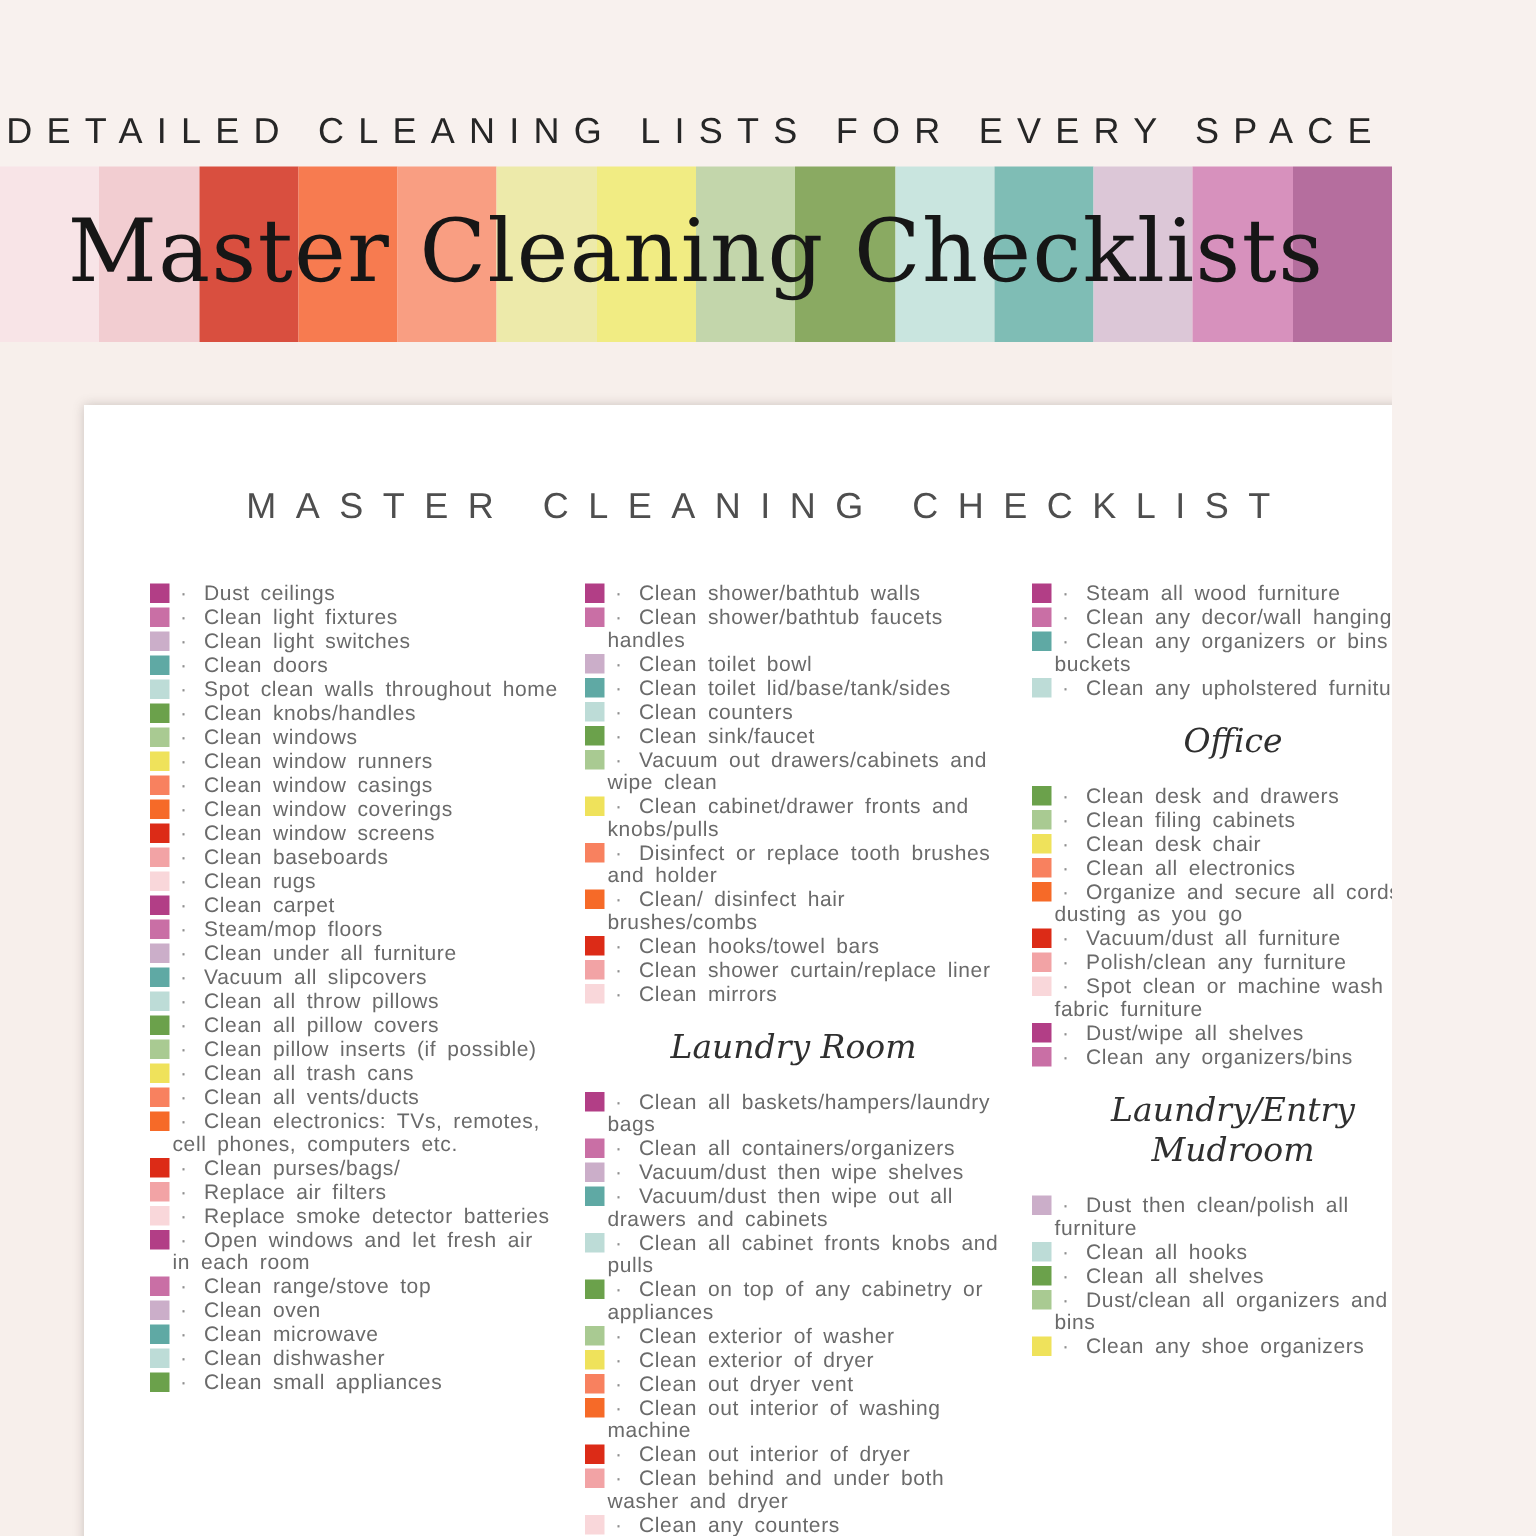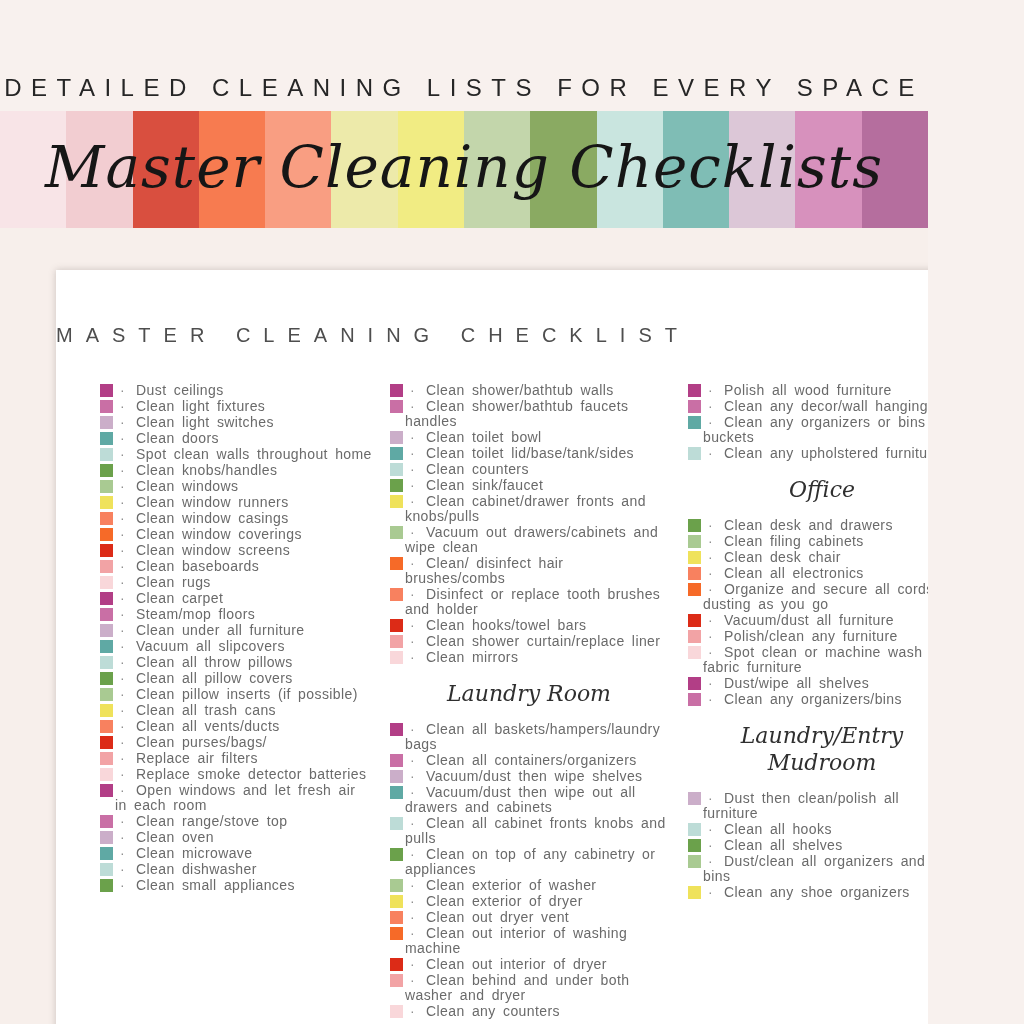--- a/index.html
+++ b/index.html
@@ -9,29 +9,29 @@
 
   
   .top-banner{height:111px;display:flex;align-items:flex-end;justify-content:center;
               padding-bottom:9px;box-sizing:border-box;background:#f8f1ee;}
   .banner-text{font-size:24px;letter-spacing:9.5px;color:#262626;white-space:nowrap;}
 
   
   .ribbon{position:relative;height:117px;display:flex;}
   .swatch{flex:1 1 0;}
   .ribbon-title{position:absolute;left:0;right:0;top:50%;transform:translateY(-54%);
-                text-align:center;font-family:"DejaVu Serif",cursive;font-style:italic;
+                text-align:center;font-family:"DejaVu Serif",cursive;
                 font-size:58px;color:#161616;letter-spacing:1px;white-space:nowrap;}
 
   
   .page-area{position:relative;height:796px;background:#f7efeb;}
   .paper{position:absolute;left:56px;top:42px;width:912px;height:860px;background:#ffffff;
          box-shadow:0 0 7px rgba(90,80,75,.28);box-sizing:border-box;overflow:hidden;}
-  .page-title{margin:54px 0 0 0;font-weight:300;
-              font-size:20px;letter-spacing:13px;color:#4e4e4e;white-space:nowrap;}
+  .page-title{margin:54px 0 0 0;text-align:center;font-weight:300;
+              font-size:24px;letter-spacing:13px;color:#4e4e4e;white-space:nowrap;}
 
   .columns{display:flex;margin-top:36px;padding-left:44px;box-sizing:border-box;}
   .col{box-sizing:border-box;}
   .col-0{width:272px;margin-right:18px;}
   .col-1{width:278px;margin-right:20px;}
   .col-2{width:268px;}
 
   .heading{font-family:"DejaVu Serif",cursive;font-style:italic;font-size:22px;
            line-height:27px;color:#2f2f2f;text-align:center;margin:15px 0 15px;
            white-space:pre-line;}
@@ -91,20 +91,21 @@
               <div class="item"><span class="sq" style="background: rgb(249, 215, 218);"></span><span class="dot">·</span><span>Clean rugs</span></div>
               <div class="item"><span class="sq" style="background: rgb(178, 62, 134);"></span><span class="dot">·</span><span>Clean carpet</span></div>
               <div class="item"><span class="sq" style="background: rgb(201, 111, 165);"></span><span class="dot">·</span><span>Steam/mop floors</span></div>
               <div class="item"><span class="sq" style="background: rgb(203, 174, 201);"></span><span class="dot">·</span><span>Clean under all furniture</span></div>
               <div class="item"><span class="sq" style="background: rgb(95, 169, 164);"></span><span class="dot">·</span><span>Vacuum all slipcovers</span></div>
               <div class="item"><span class="sq" style="background: rgb(189, 220, 215);"></span><span class="dot">·</span><span>Clean all throw pillows</span></div>
               <div class="item"><span class="sq" style="background: rgb(107, 161, 75);"></span><span class="dot">·</span><span>Clean all pillow covers</span></div>
               <div class="item"><span class="sq" style="background: rgb(169, 202, 146);"></span><span class="dot">·</span><span>Clean pillow inserts (if possible)</span></div>
               <div class="item"><span class="sq" style="background: rgb(239, 226, 91);"></span><span class="dot">·</span><span>Clean all trash cans</span></div>
               <div class="item"><span class="sq" style="background: rgb(248, 129, 95);"></span><span class="dot">·</span><span>Clean all vents/ducts</span></div>
+              <div class="item"><span class="sq" style="background: rgb(246, 106, 40);"></span><span class="dot">·</span><span>Clean electronics: TVs, remotes, cell phones, computers etc.</span></div>
               <div class="item"><span class="sq" style="background: rgb(220, 43, 23);"></span><span class="dot">·</span><span>Clean purses/bags/</span></div>
               <div class="item"><span class="sq" style="background: rgb(242, 163, 165);"></span><span class="dot">·</span><span>Replace air filters</span></div>
               <div class="item"><span class="sq" style="background: rgb(249, 215, 218);"></span><span class="dot">·</span><span>Replace smoke detector batteries</span></div>
               <div class="item"><span class="sq" style="background: rgb(178, 62, 134);"></span><span class="dot">·</span><span>Open windows and let fresh air in each room</span></div>
             </div>
             <div class="block">
               <div class="item"><span class="sq" style="background: rgb(201, 111, 165);"></span><span class="dot">·</span><span>Clean range/stove top</span></div>
               <div class="item"><span class="sq" style="background: rgb(203, 174, 201);"></span><span class="dot">·</span><span>Clean oven</span></div>
               <div class="item"><span class="sq" style="background: rgb(95, 169, 164);"></span><span class="dot">·</span><span>Clean microwave</span></div>
               <div class="item"><span class="sq" style="background: rgb(189, 220, 215);"></span><span class="dot">·</span><span>Clean dishwasher</span></div>
@@ -112,24 +113,24 @@
             </div>
           </div>
           <div class="col col-1">
             <div class="block">
               <div class="item"><span class="sq" style="background: rgb(178, 62, 134);"></span><span class="dot">·</span><span>Clean shower/bathtub walls</span></div>
               <div class="item"><span class="sq" style="background: rgb(201, 111, 165);"></span><span class="dot">·</span><span>Clean shower/bathtub faucets handles</span></div>
               <div class="item"><span class="sq" style="background: rgb(203, 174, 201);"></span><span class="dot">·</span><span>Clean toilet bowl</span></div>
               <div class="item"><span class="sq" style="background: rgb(95, 169, 164);"></span><span class="dot">·</span><span>Clean toilet lid/base/tank/sides</span></div>
               <div class="item"><span class="sq" style="background: rgb(189, 220, 215);"></span><span class="dot">·</span><span>Clean counters</span></div>
               <div class="item"><span class="sq" style="background: rgb(107, 161, 75);"></span><span class="dot">·</span><span>Clean sink/faucet</span></div>
+              <div class="item"><span class="sq" style="background: rgb(169, 202, 146);"></span><span class="dot">·</span><span>Vacuum out drawers/cabinets and wipe clean</span></div>
               <div class="item"><span class="sq" style="background: rgb(239, 226, 91);"></span><span class="dot">·</span><span>Clean cabinet/drawer fronts and knobs/pulls</span></div>
-              <div class="item"><span class="sq" style="background: rgb(169, 202, 146);"></span><span class="dot">·</span><span>Vacuum out drawers/cabinets and wipe clean</span></div>
+              <div class="item"><span class="sq" style="background: rgb(248, 129, 95);"></span><span class="dot">·</span><span>Disinfect or replace tooth brushes and holder</span></div>
               <div class="item"><span class="sq" style="background: rgb(246, 106, 40);"></span><span class="dot">·</span><span>Clean/ disinfect hair brushes/combs</span></div>
-              <div class="item"><span class="sq" style="background: rgb(248, 129, 95);"></span><span class="dot">·</span><span>Disinfect or replace tooth brushes and holder</span></div>
               <div class="item"><span class="sq" style="background: rgb(220, 43, 23);"></span><span class="dot">·</span><span>Clean hooks/towel bars</span></div>
               <div class="item"><span class="sq" style="background: rgb(242, 163, 165);"></span><span class="dot">·</span><span>Clean shower curtain/replace liner</span></div>
               <div class="item"><span class="sq" style="background: rgb(249, 215, 218);"></span><span class="dot">·</span><span>Clean mirrors</span></div>
             </div>
             <div class="block">
               <div class="heading">Laundry Room</div>
               <div class="item"><span class="sq" style="background: rgb(178, 62, 134);"></span><span class="dot">·</span><span>Clean all baskets/hampers/laundry bags</span></div>
               <div class="item"><span class="sq" style="background: rgb(201, 111, 165);"></span><span class="dot">·</span><span>Clean all containers/organizers</span></div>
               <div class="item"><span class="sq" style="background: rgb(203, 174, 201);"></span><span class="dot">·</span><span>Vacuum/dust then wipe shelves</span></div>
               <div class="item"><span class="sq" style="background: rgb(95, 169, 164);"></span><span class="dot">·</span><span>Vacuum/dust then wipe out all drawers and cabinets</span></div>
@@ -139,21 +140,21 @@
               <div class="item"><span class="sq" style="background: rgb(239, 226, 91);"></span><span class="dot">·</span><span>Clean exterior of dryer</span></div>
               <div class="item"><span class="sq" style="background: rgb(248, 129, 95);"></span><span class="dot">·</span><span>Clean out dryer vent</span></div>
               <div class="item"><span class="sq" style="background: rgb(246, 106, 40);"></span><span class="dot">·</span><span>Clean out interior of washing machine</span></div>
               <div class="item"><span class="sq" style="background: rgb(220, 43, 23);"></span><span class="dot">·</span><span>Clean out interior of dryer</span></div>
               <div class="item"><span class="sq" style="background: rgb(242, 163, 165);"></span><span class="dot">·</span><span>Clean behind and under both washer and dryer</span></div>
               <div class="item"><span class="sq" style="background: rgb(249, 215, 218);"></span><span class="dot">·</span><span>Clean any counters</span></div>
             </div>
           </div>
           <div class="col col-2">
             <div class="block">
-              <div class="item"><span class="sq" style="background: rgb(178, 62, 134);"></span><span class="dot">·</span><span>Polish all wood furniture</span></div>
+              <div class="item"><span class="sq" style="background: rgb(178, 62, 134);"></span><span class="dot">·</span><span>Steam all wood furniture</span></div>
               <div class="item"><span class="sq" style="background: rgb(201, 111, 165);"></span><span class="dot">·</span><span>Clean any decor/wall hangings</span></div>
               <div class="item"><span class="sq" style="background: rgb(95, 169, 164);"></span><span class="dot">·</span><span>Clean any organizers or bins or buckets</span></div>
               <div class="item"><span class="sq" style="background: rgb(189, 220, 215);"></span><span class="dot">·</span><span>Clean any upholstered furniture</span></div>
             </div>
             <div class="block">
               <div class="heading">Office</div>
               <div class="item"><span class="sq" style="background: rgb(107, 161, 75);"></span><span class="dot">·</span><span>Clean desk and drawers</span></div>
               <div class="item"><span class="sq" style="background: rgb(169, 202, 146);"></span><span class="dot">·</span><span>Clean filing cabinets</span></div>
               <div class="item"><span class="sq" style="background: rgb(239, 226, 91);"></span><span class="dot">·</span><span>Clean desk chair</span></div>
               <div class="item"><span class="sq" style="background: rgb(248, 129, 95);"></span><span class="dot">·</span><span>Clean all electronics</span></div>

